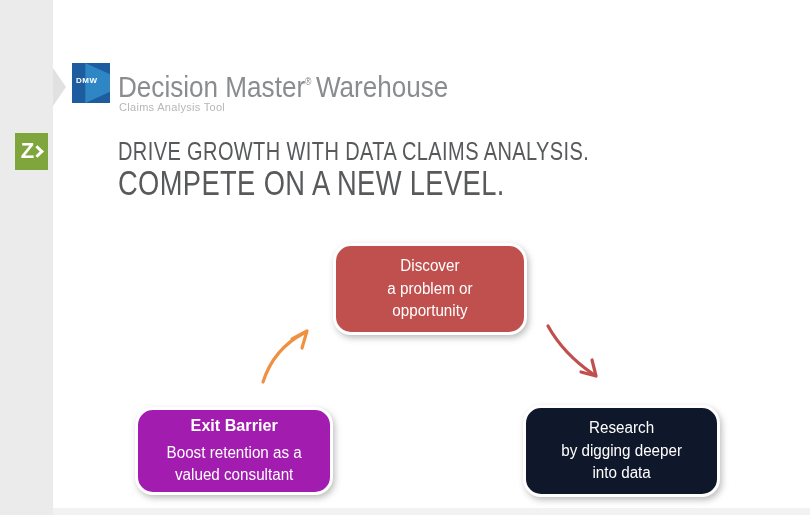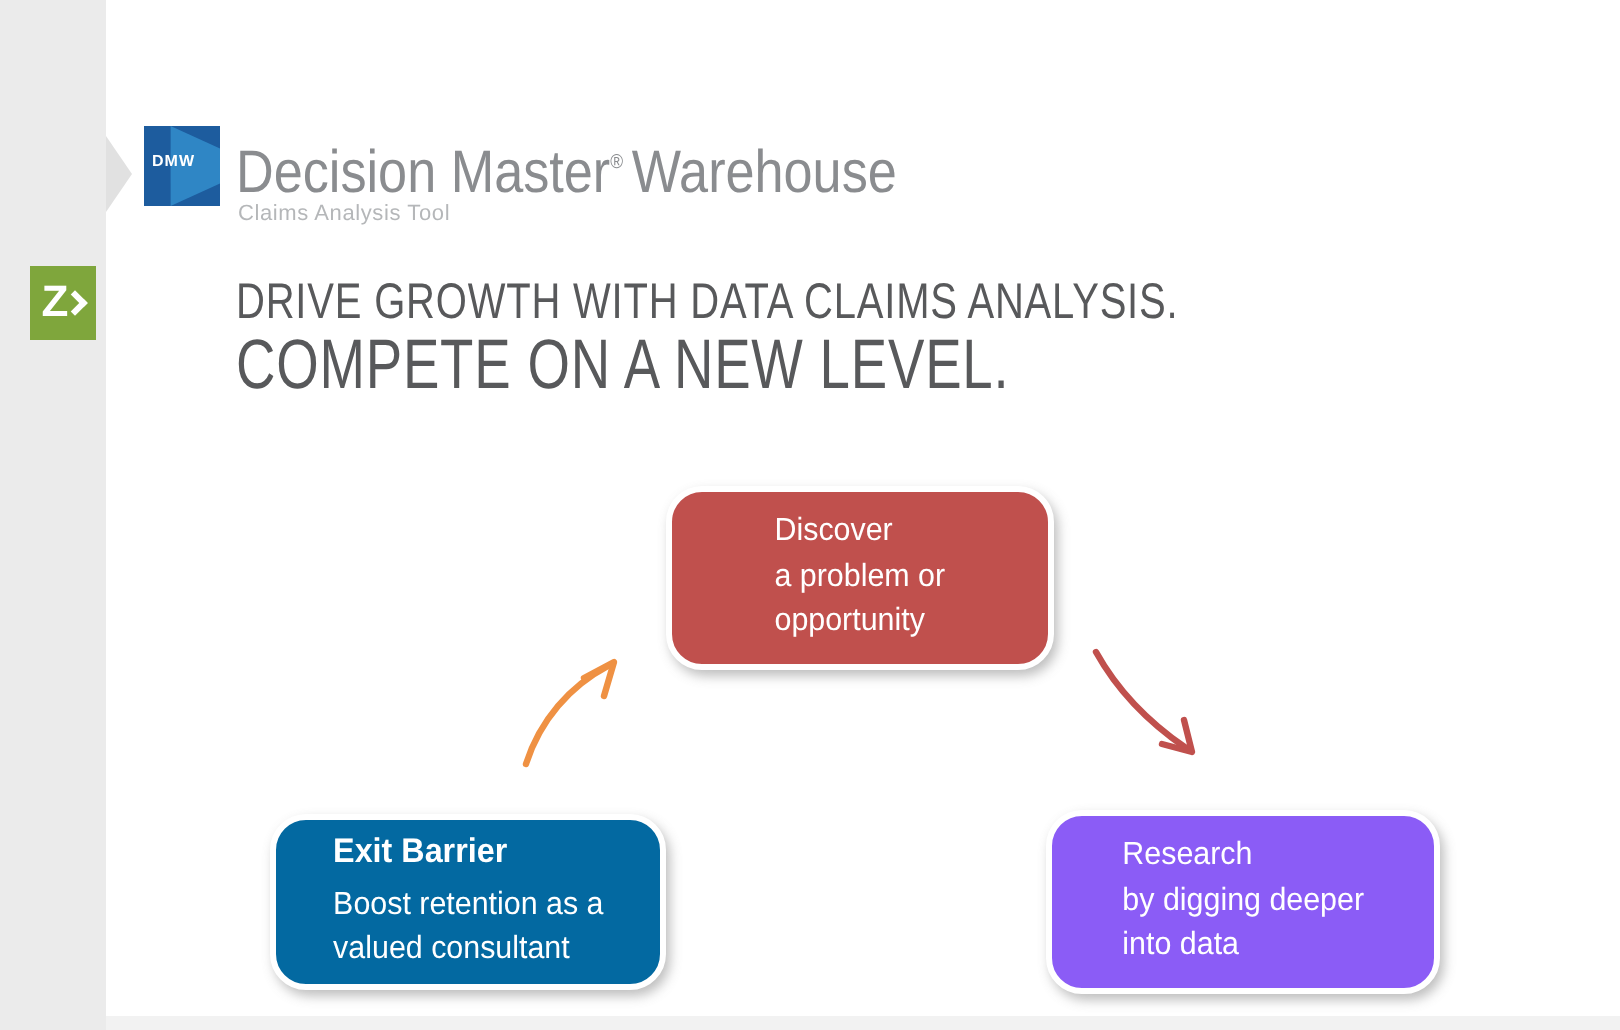--- a/index.html
+++ b/index.html
@@ -73,29 +73,29 @@
   }
   .headline2 {
     left:118px; top:163px; color:#58595b; font-size:35px; white-space:nowrap;
     transform:scaleX(.78); transform-origin:left top; letter-spacing:.5px;
   }
 
   
   .node {
     border:3px solid #ffffff; border-radius:18px;
     box-shadow:2px 3px 6px rgba(110,110,110,.45);
-    color:#ffffff; text-align:left;
+    color:#ffffff; text-align:center;
     display:flex; flex-direction:column; align-items:center; justify-content:center;
   }
   .node .txt { transform:scaleX(.95); transform-origin:center; }
   .node-line { display:block; font-size:16px; line-height:1.4; }
   .node-title { display:block; font-size:17px; font-weight:bold; margin-bottom:6px; }
   .node-discover { left:333px; top:243px; width:194px; height:92px; background:#c0504d; }
-  .node-exit     { left:135px; top:407px; width:198px; height:88px; background:#0369a1; }
-  .node-research { left:523px; top:405px; width:197px; height:92px; background:#8b5cf6; }
+  .node-exit     { left:135px; top:407px; width:198px; height:88px; background:#a21caf; }
+  .node-research { left:523px; top:405px; width:197px; height:92px; background:#0f172a; }
 
   .arrow-layer { left:0; top:0; width:810px; height:515px; pointer-events:none; }
 </style>
 </head>
 <body>
 
 <div class="abs bottom-strip"></div>
 
 <div class="abs sidebar"></div>
 <div class="abs sidebar-chevron"></div>

